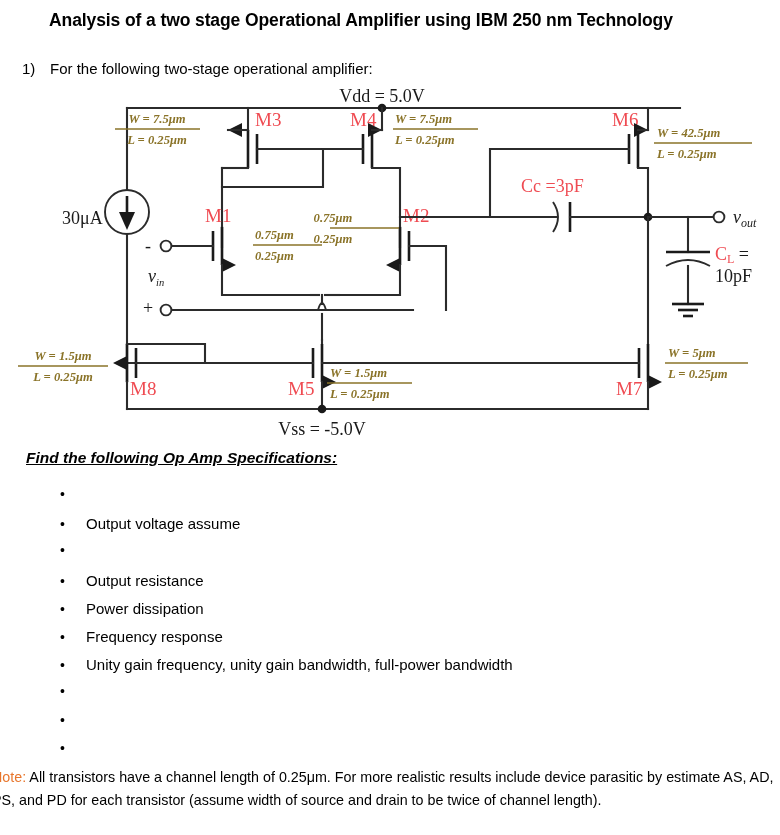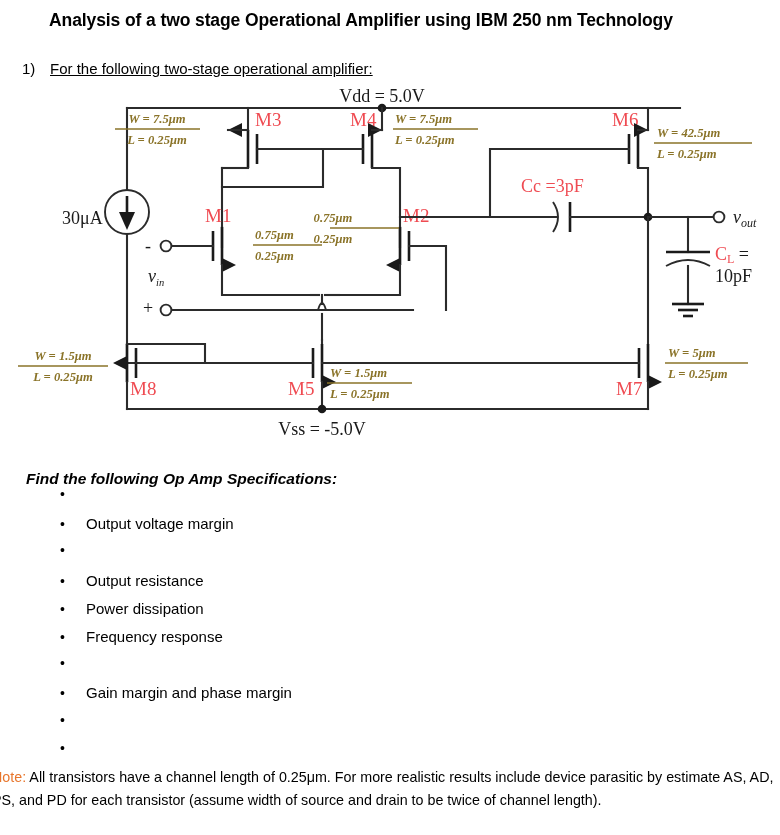--- a/index.html
+++ b/index.html
@@ -3,24 +3,24 @@
 <meta charset="utf-8">
 <style>
   html,body{margin:0;padding:0;background:#ffffff;}
   body{width:780px;height:835px;position:relative;overflow:hidden;
        font-family:"Liberation Sans",sans-serif;color:#000;}
 
   
   .title{position:absolute;left:16px;top:10px;width:750px;
          font-size:17.5px;font-weight:bold;letter-spacing:-0.1px;margin-left:33px;}
   .q-num{position:absolute;left:22px;top:60px;font-size:15px;}
-  .q-text{position:absolute;left:50px;top:60px;font-size:15px;text-decoration:underline;}
-
-  .spec-head{position:absolute;left:26px;top:470px;font-size:15.5px;
-             font-weight:bold;font-style:italic;}
+  .q-text{position:absolute;left:50px;top:60px;font-size:15px;}
+
+  .spec-head{position:absolute;left:26px;top:449px;font-size:15.5px;
+             font-weight:bold;font-style:italic;text-decoration:underline;}
   .bullets{position:absolute;left:60px;top:487px;width:700px;}
   .bullet-row{display:flex;align-items:baseline;height:28.2px;font-size:15px;}
   .bullet-dot{width:26px;font-size:14px;line-height:1;}
   .bullet-txt{white-space:nowrap;}
   .sub{font-size:10.5px;vertical-align:-2px;}
 
   .note{position:absolute;left:-8px;top:766px;width:800px;font-size:14.3px;
         line-height:22.5px;}
   .note-lbl{color:#e8762c;}
 
@@ -228,43 +228,43 @@
 </svg>
 </div>
 
 <div class="spec-head">Find the following Op Amp Specifications:</div>
 <div class="bullets">
   <div class="bullet-row">
     <span class="bullet-dot">•</span>
   </div>
   <div class="bullet-row">
     <span class="bullet-dot">•</span>
-    <span class="bullet-txt">Output voltage margin</span>
+    <span class="bullet-txt">Output voltage assume</span>
   </div>
   <div class="bullet-row">
     <span class="bullet-dot">•</span>
   </div>
   <div class="bullet-row">
     <span class="bullet-dot">•</span>
     <span class="bullet-txt">Output resistance</span>
   </div>
   <div class="bullet-row">
     <span class="bullet-dot">•</span>
     <span class="bullet-txt">Power dissipation</span>
   </div>
   <div class="bullet-row">
     <span class="bullet-dot">•</span>
     <span class="bullet-txt">Frequency response</span>
   </div>
   <div class="bullet-row">
     <span class="bullet-dot">•</span>
-  </div>
-  <div class="bullet-row">
-    <span class="bullet-dot">•</span>
-    <span class="bullet-txt">Gain margin and phase margin</span>
+    <span class="bullet-txt">Unity gain frequency, unity gain bandwidth, full-power bandwidth</span>
+  </div>
+  <div class="bullet-row">
+    <span class="bullet-dot">•</span>
   </div>
   <div class="bullet-row">
     <span class="bullet-dot">•</span>
   </div>
   <div class="bullet-row">
     <span class="bullet-dot">•</span>
   </div>
 </div>
 
 <div class="note">

